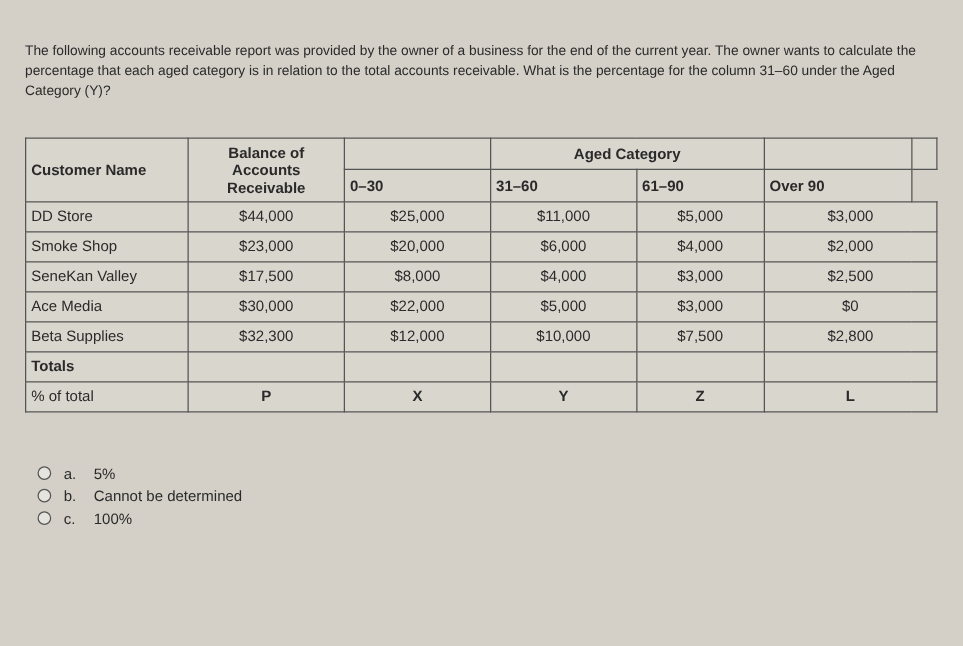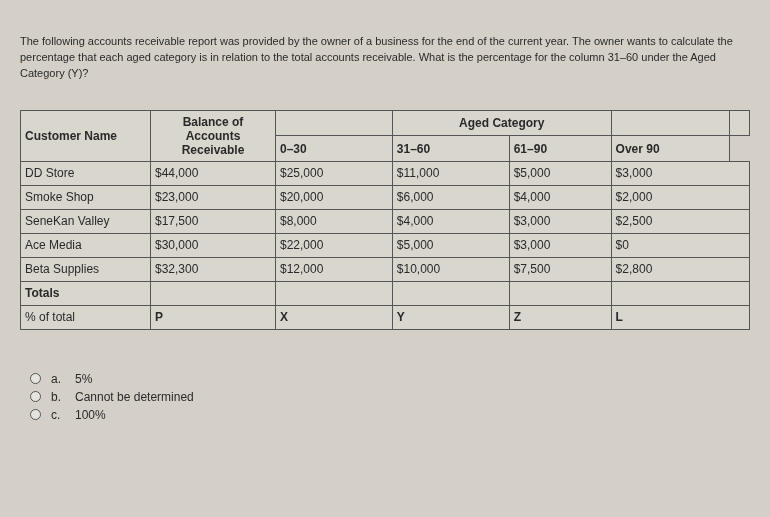--- a/index.html
+++ b/index.html
@@ -35,21 +35,21 @@
     }
     th {
       font-weight: bold;
       text-align: left;
       background: #d9d6ce;
     }
     .hdr-center {
       text-align: center;
     }
     .col-num {
-      text-align: left;
+      text-align: center;
     }
     .col-name {
       text-align: left;
       width: 130px;
     }
     .col-bal {
       width: 125px;
     }
     .select-area {
       margin-top: 42px;

